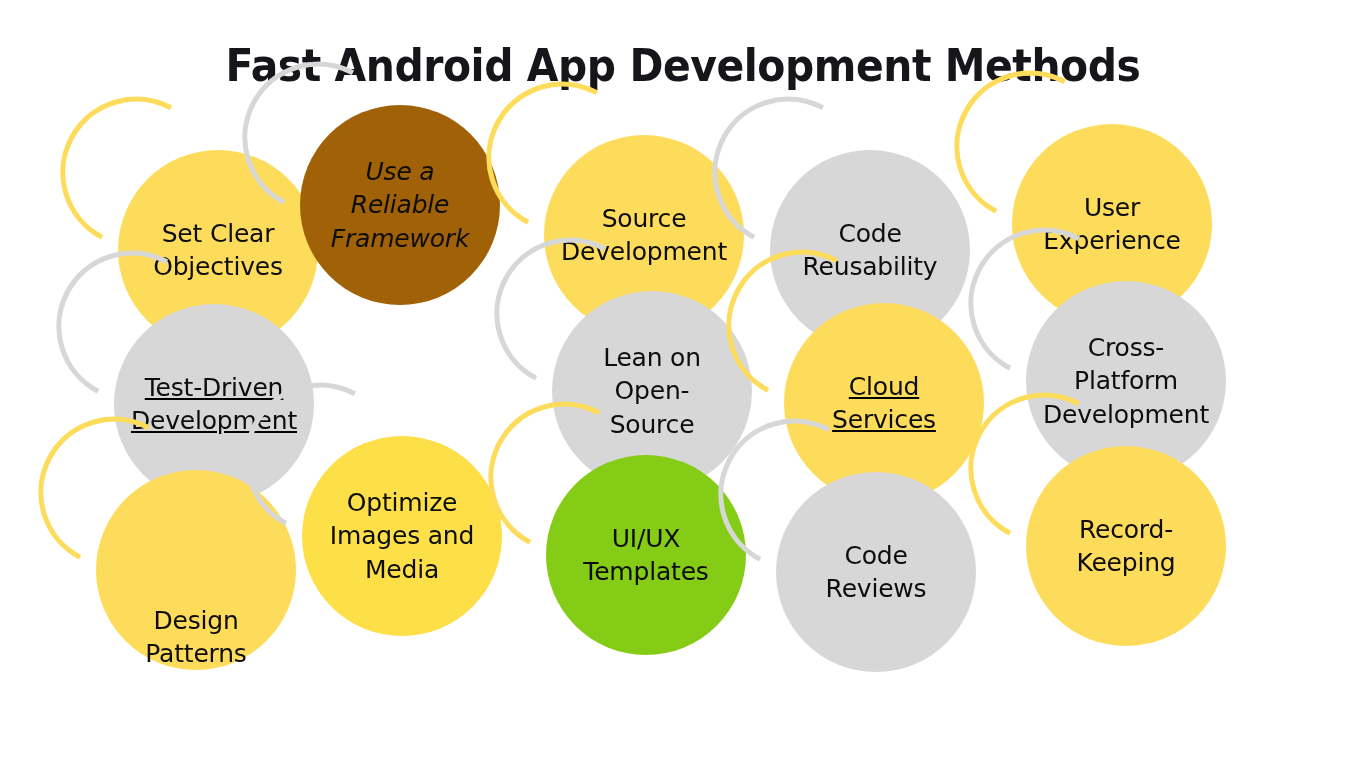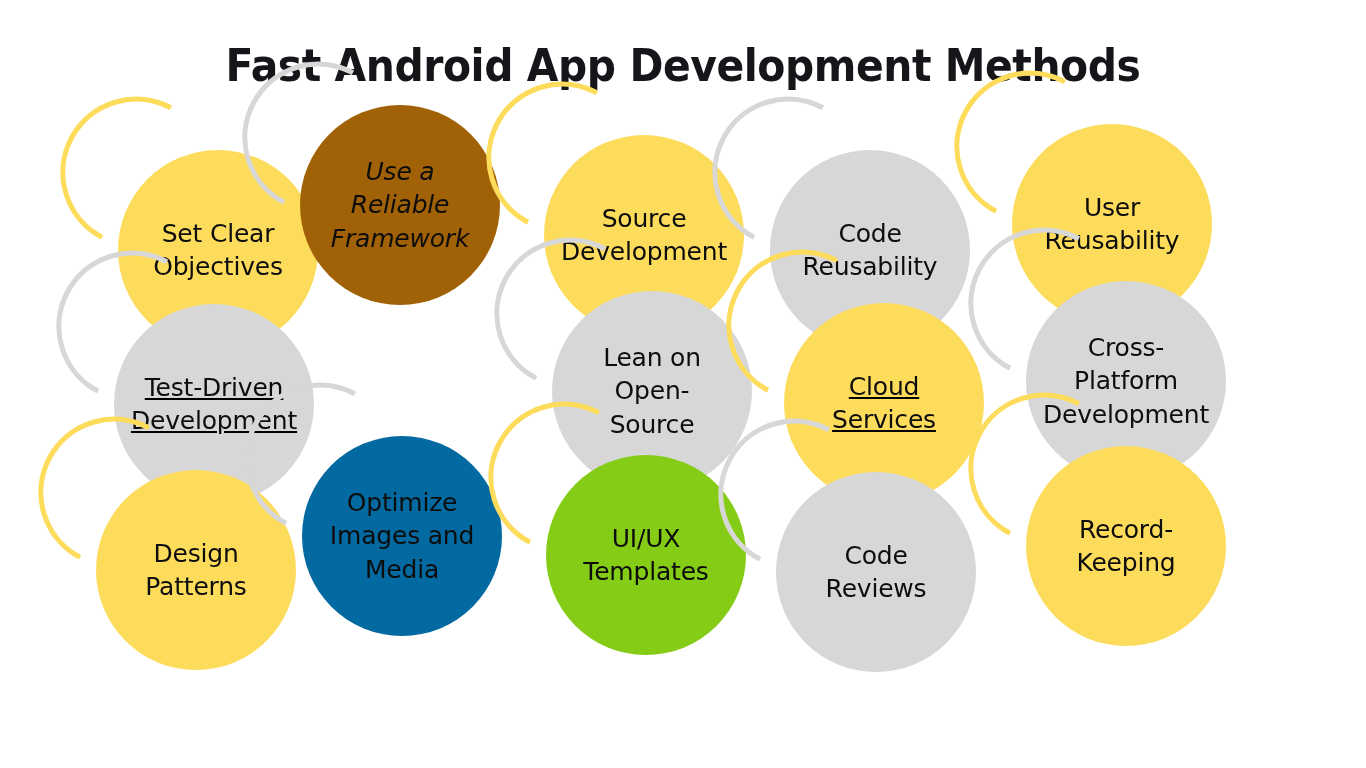--- a/index.html
+++ b/index.html
@@ -108,40 +108,40 @@
         </svg>
         <div class="disc" style="width: 200px; height: 200px; left: 60px; top: 70px; background: rgb(215, 215, 215); text-decoration: underline;">
           <span class="disc-label">Test-Driven
 Development</span>
         </div>
       </div>
       <div class="cell" style="left: 36px; top: 290px;">
         <svg class="ring" width="340" height="340" viewBox="0 0 340 340" style="left: -20px; top: -20px;">
           <path d="M 190.46 75.58 A 116 116 0 1 0 81.54 280.42" fill="none" stroke="#FDDC5C" stroke-width="8" stroke-linecap="butt"></path>
         </svg>
-        <div class="disc" style="width: 200px; height: 200px; left: 60px; top: 70px; background: rgb(253, 220, 92);">
+        <div class="disc" style="width: 200px; height: 200px; left: 60px; top: 70px; background: rgb(253, 220, 92); align-items: flex-end;">
           <span class="disc-label">Design
 Patterns</span>
         </div>
       </div>
       <div class="cell" style="left: 240px; top: -65px;">
         <svg class="ring" width="340" height="340" viewBox="0 0 340 340" style="left: -20px; top: -20px;">
           <path d="M 190.46 75.58 A 116 116 0 1 0 81.54 280.42" fill="none" stroke="#D7D7D7" stroke-width="8" stroke-linecap="butt"></path>
         </svg>
         <div class="disc" style="width: 200px; height: 200px; left: 60px; top: 60px; background: #a16207; font-style: italic;">
           <span class="disc-label">Use a
 Reliable
 Framework</span>
         </div>
       </div>
       <div class="cell" style="left: 242px; top: 256px;">
         <svg class="ring" width="340" height="340" viewBox="0 0 340 340" style="left: -20px; top: -20px;">
           <path d="M 190.46 75.58 A 116 116 0 1 0 81.54 280.42" fill="none" stroke="#D7D7D7" stroke-width="8" stroke-linecap="butt"></path>
         </svg>
-        <div class="disc" style="width: 200px; height: 200px; left: 60px; top: 70px; background: #0369a1; justify-content: center;">
+        <div class="disc" style="width: 200px; height: 200px; left: 60px; top: 70px; background: #fde047; justify-content: center;">
           <span class="disc-label">Optimize
 Images and
 Media</span>
         </div>
       </div>
       <div class="cell" style="left: 484px; top: -45px;">
         <svg class="ring" width="340" height="340" viewBox="0 0 340 340" style="left: -20px; top: -20px;">
           <path d="M 190.46 75.58 A 116 116 0 1 0 81.54 280.42" fill="none" stroke="#FDDC5C" stroke-width="8" stroke-linecap="butt"></path>
         </svg>
         <div class="disc" style="width: 200px; height: 200px; left: 60px; top: 70px; background: rgb(253, 220, 92);">
@@ -194,21 +194,21 @@
           <span class="disc-label">Code
 Reviews</span>
         </div>
       </div>
       <div class="cell" style="left: 952px; top: -56px;">
         <svg class="ring" width="340" height="340" viewBox="0 0 340 340" style="left: -20px; top: -20px;">
           <path d="M 190.46 75.58 A 116 116 0 1 0 81.54 280.42" fill="none" stroke="#FDDC5C" stroke-width="8" stroke-linecap="butt"></path>
         </svg>
         <div class="disc" style="width: 200px; height: 200px; left: 60px; top: 70px; background: rgb(253, 220, 92);">
           <span class="disc-label">User
-Reusability</span>
+Experience</span>
         </div>
       </div>
       <div class="cell" style="left: 966px; top: 101px;">
         <svg class="ring" width="340" height="340" viewBox="0 0 340 340" style="left: -20px; top: -20px;">
           <path d="M 190.46 75.58 A 116 116 0 1 0 81.54 280.42" fill="none" stroke="#D7D7D7" stroke-width="8" stroke-linecap="butt"></path>
         </svg>
         <div class="disc" style="width: 200px; height: 200px; left: 60px; top: 70px; background: rgb(215, 215, 215);">
           <span class="disc-label">Cross-
 Platform
 Development</span>

